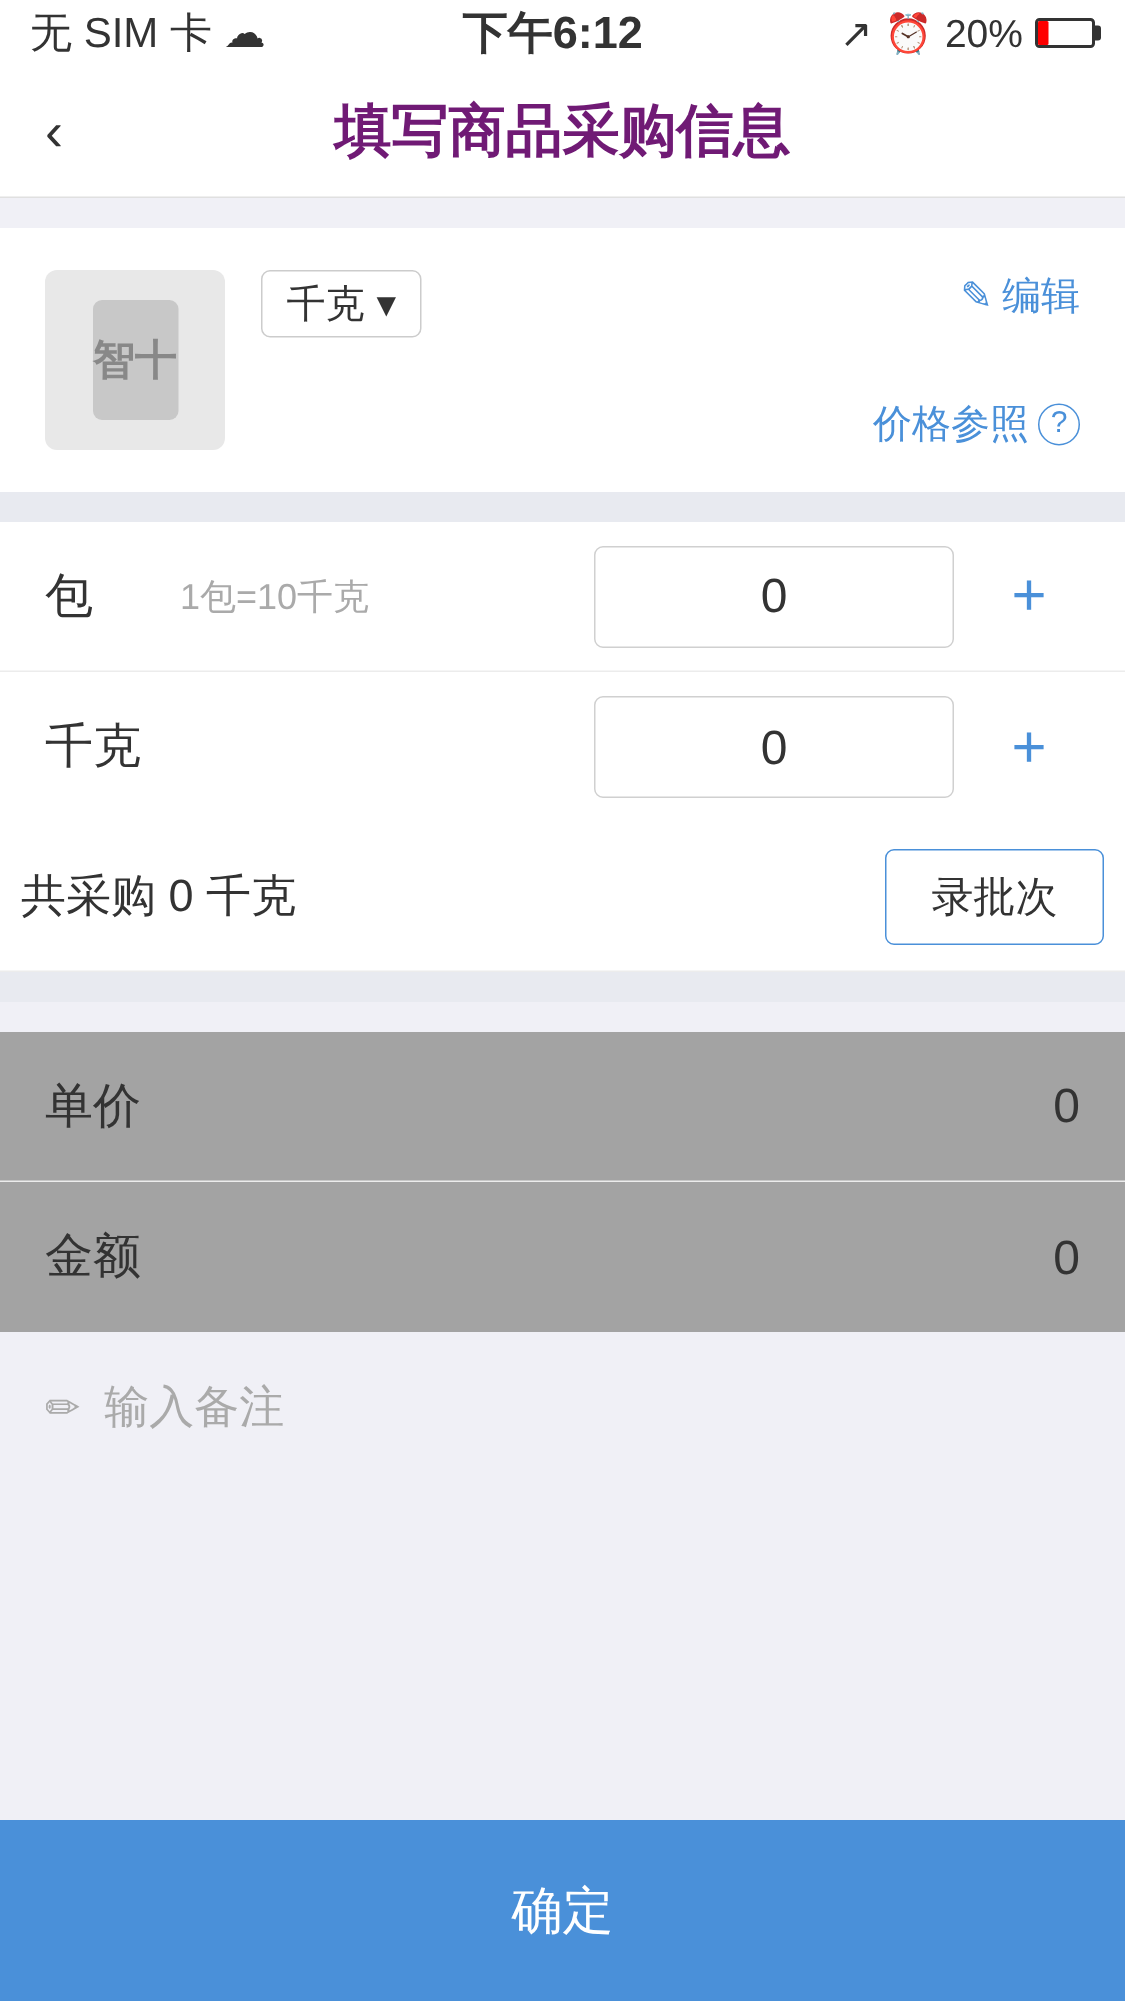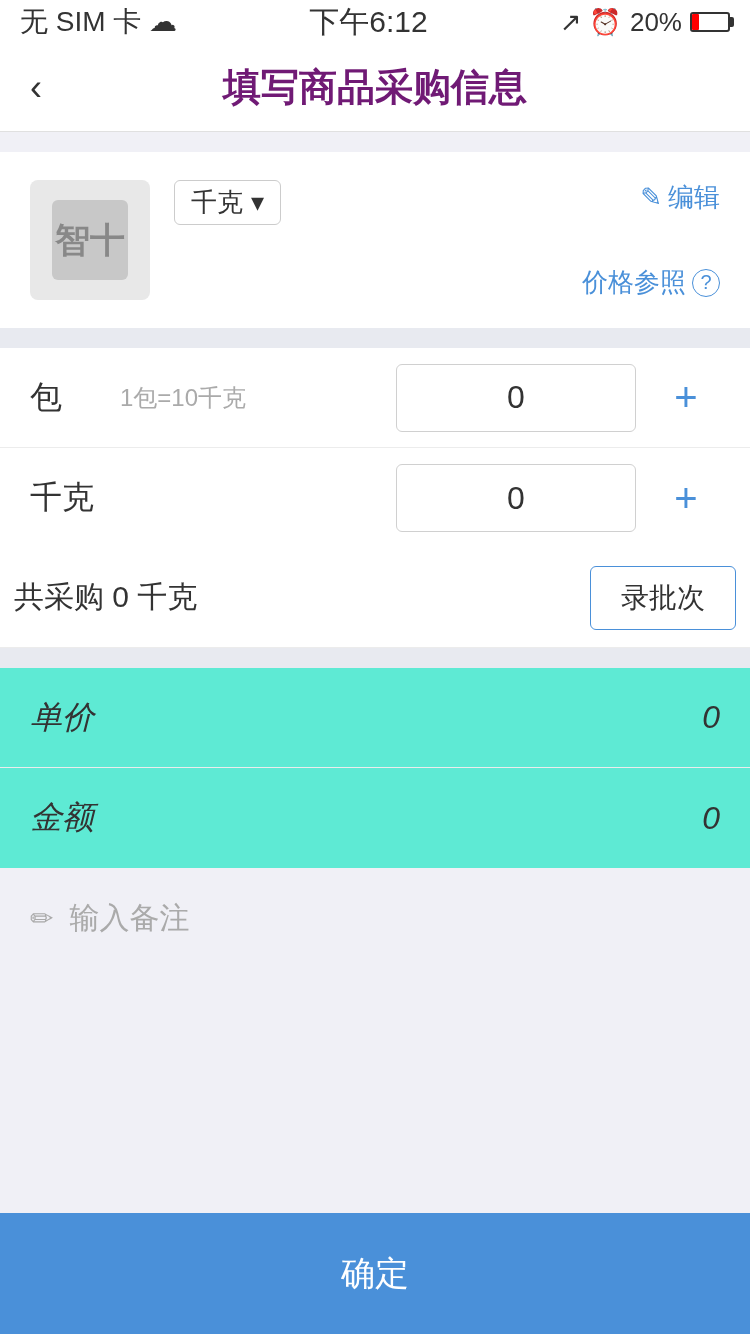--- a/index.html
+++ b/index.html
@@ -18,21 +18,21 @@
       height: 44px;
       background: #fff;
       display: flex;
       align-items: center;
       justify-content: space-between;
       padding: 0 20px;
       font-size: 28px;
       font-weight: 500;
     }
     .status-left { display: flex; align-items: flex-end; gap: 10px; }
-    .status-center { font-size: 30px; font-weight: 400; }
+    .status-center { font-size: 30px; font-weight: 700; }
     .status-right { display: flex; align-items: center; gap: 8px; font-size: 26px; }
     .battery-icon {
       display: inline-block;
       width: 40px;
       height: 20px;
       border: 2px solid #333;
       border-radius: 3px;
       position: relative;
     }
     .battery-icon::after {
@@ -90,29 +90,29 @@
       width: 120px;
       height: 120px;
       background: #e8e8e8;
       border-radius: 8px;
       display: flex;
       align-items: center;
       justify-content: center;
       flex-shrink: 0;
     }
     .product-thumb-inner {
-      width: 76px;
+      width: 57px;
       height: 80px;
       background: #c8c8c8;
       border-radius: 6px;
       display: flex;
       align-items: center;
       justify-content: center;
       color: #888;
-      font-size: 35px;
+      font-size: 28px;
       font-weight: bold;
     }
     .product-info { flex: 1; }
     .product-name {
       font-size: 32px;
       font-weight: 600;
       color: #333;
       margin-bottom: 20px;
     }
     .product-unit {
@@ -230,22 +230,22 @@
       border-radius: 6px;
       padding: 12px 30px;
       font-size: 28px;
       color: #333;
       background: #fff;
       cursor: pointer;
     }
 
     
     .price-section {
-      background: #5eead4;
-      font-style: italic;
+      background: #a3a3a3;
+      margin-top: 20px;
     }
     .price-row {
       display: flex;
       align-items: center;
       padding: 0 30px;
       height: 100px;
       border-bottom: 1px solid #ececec;
     }
     .price-row:last-child { border-bottom: none; }
     .price-label {

